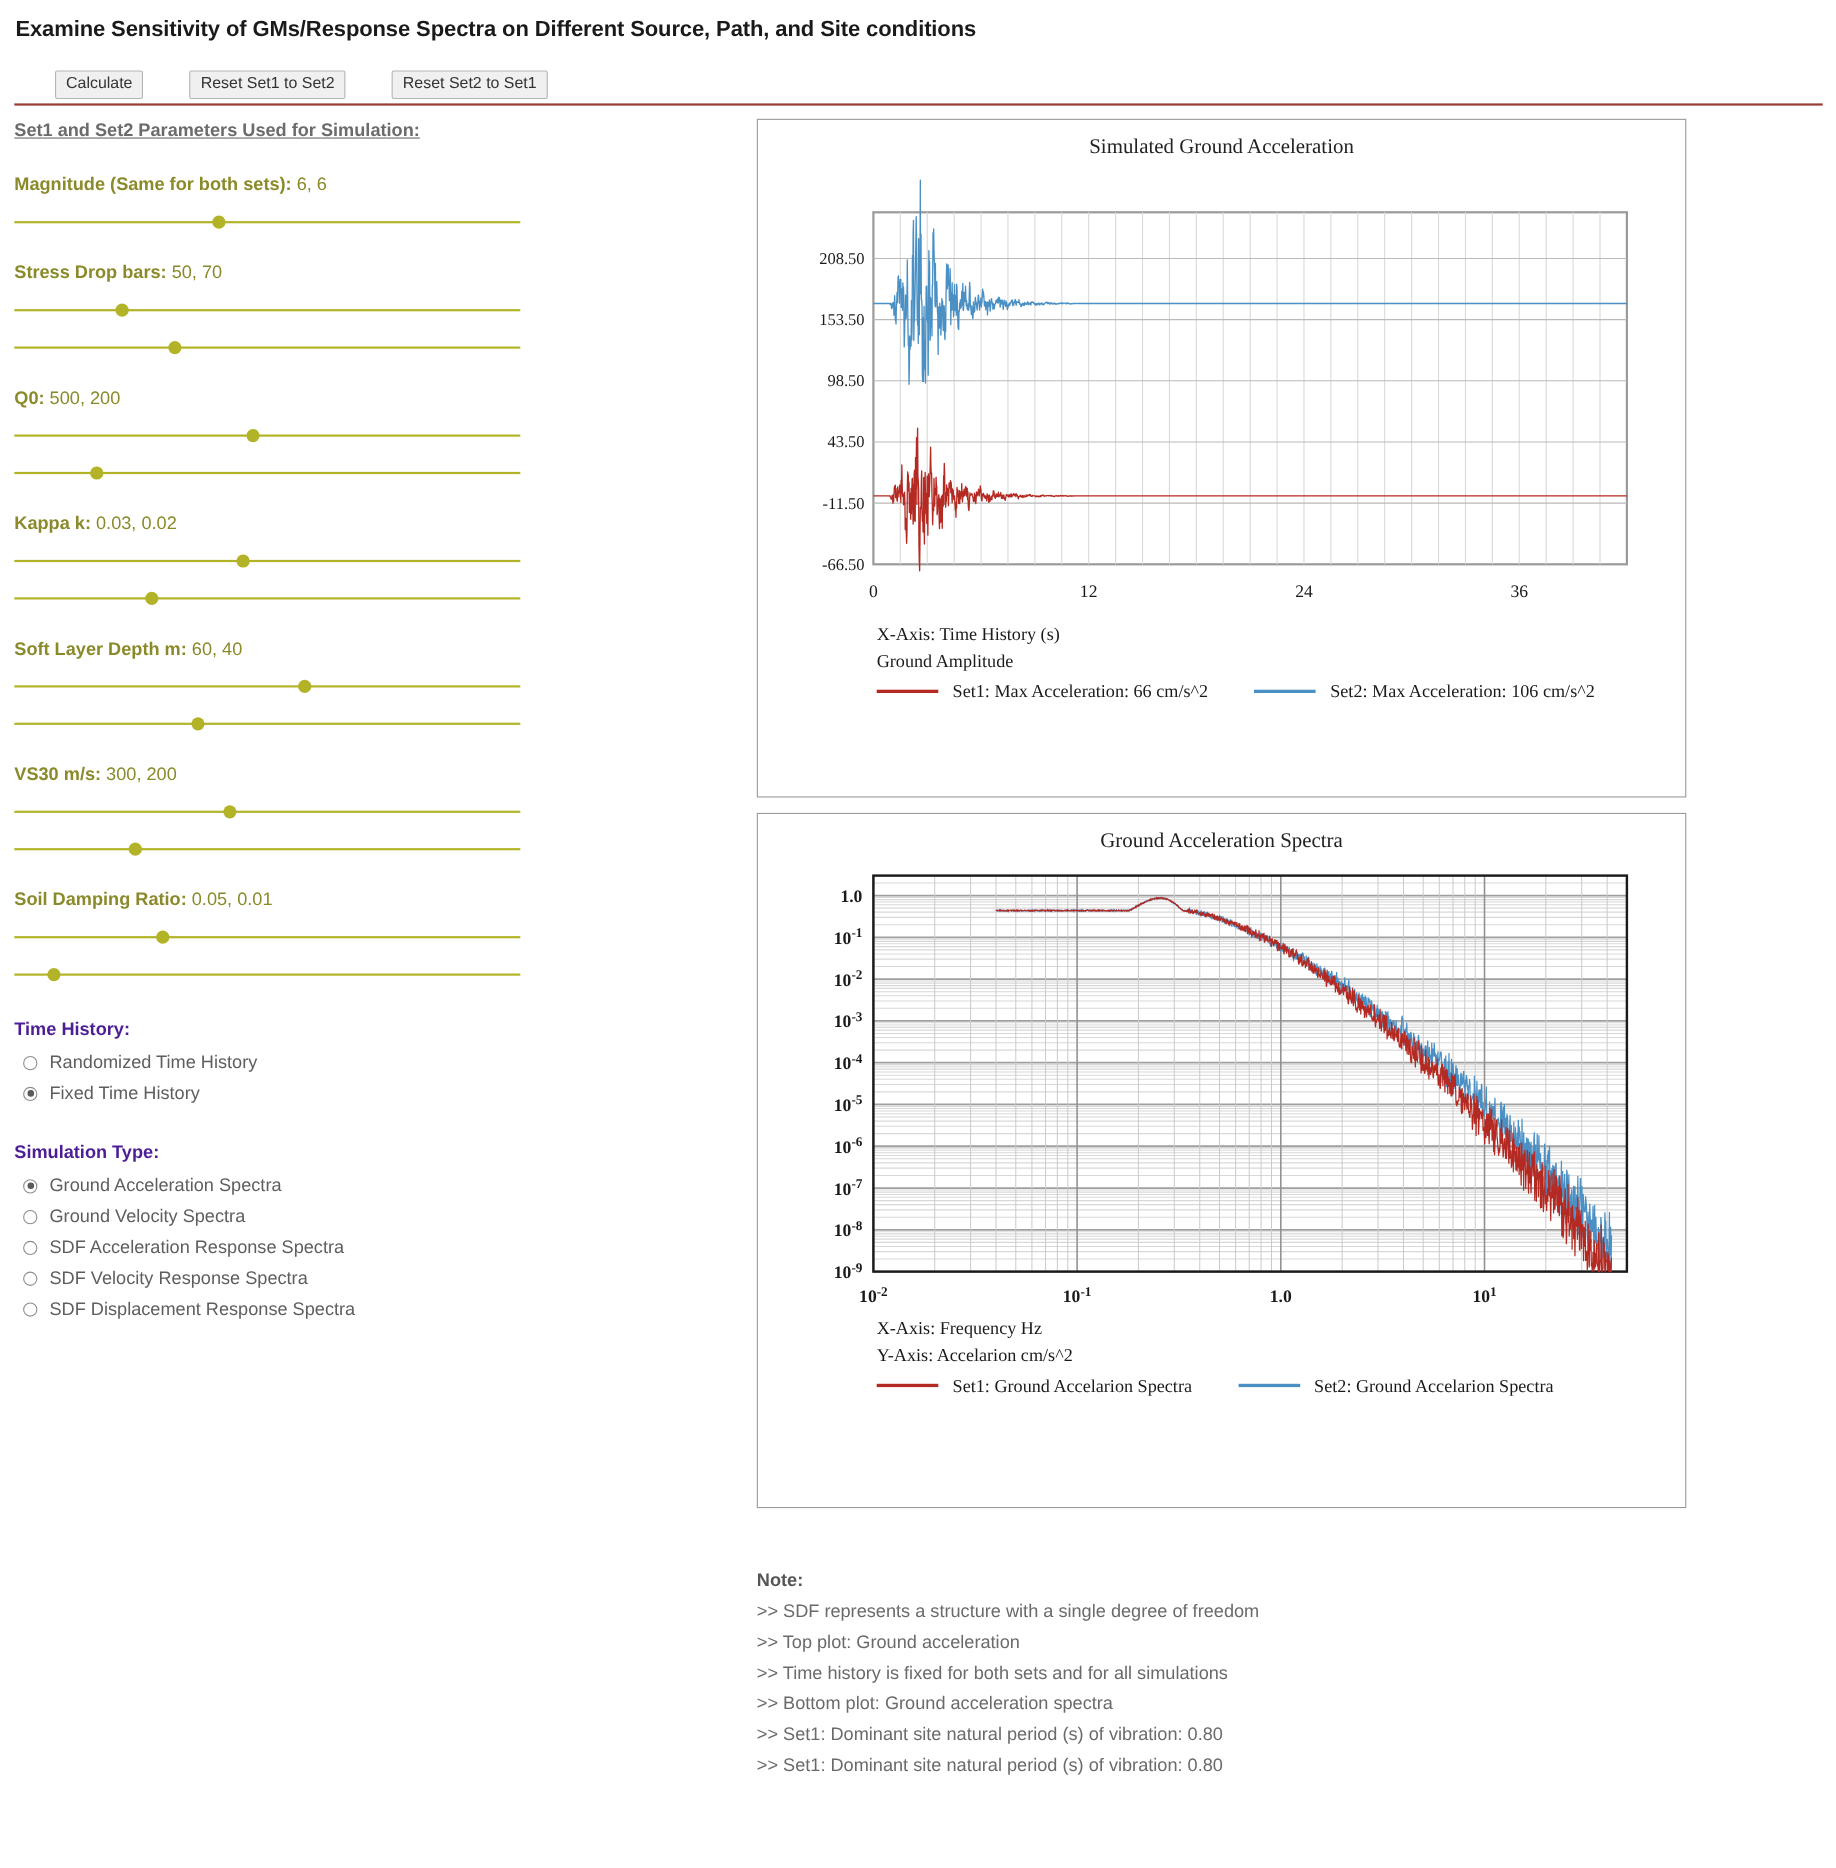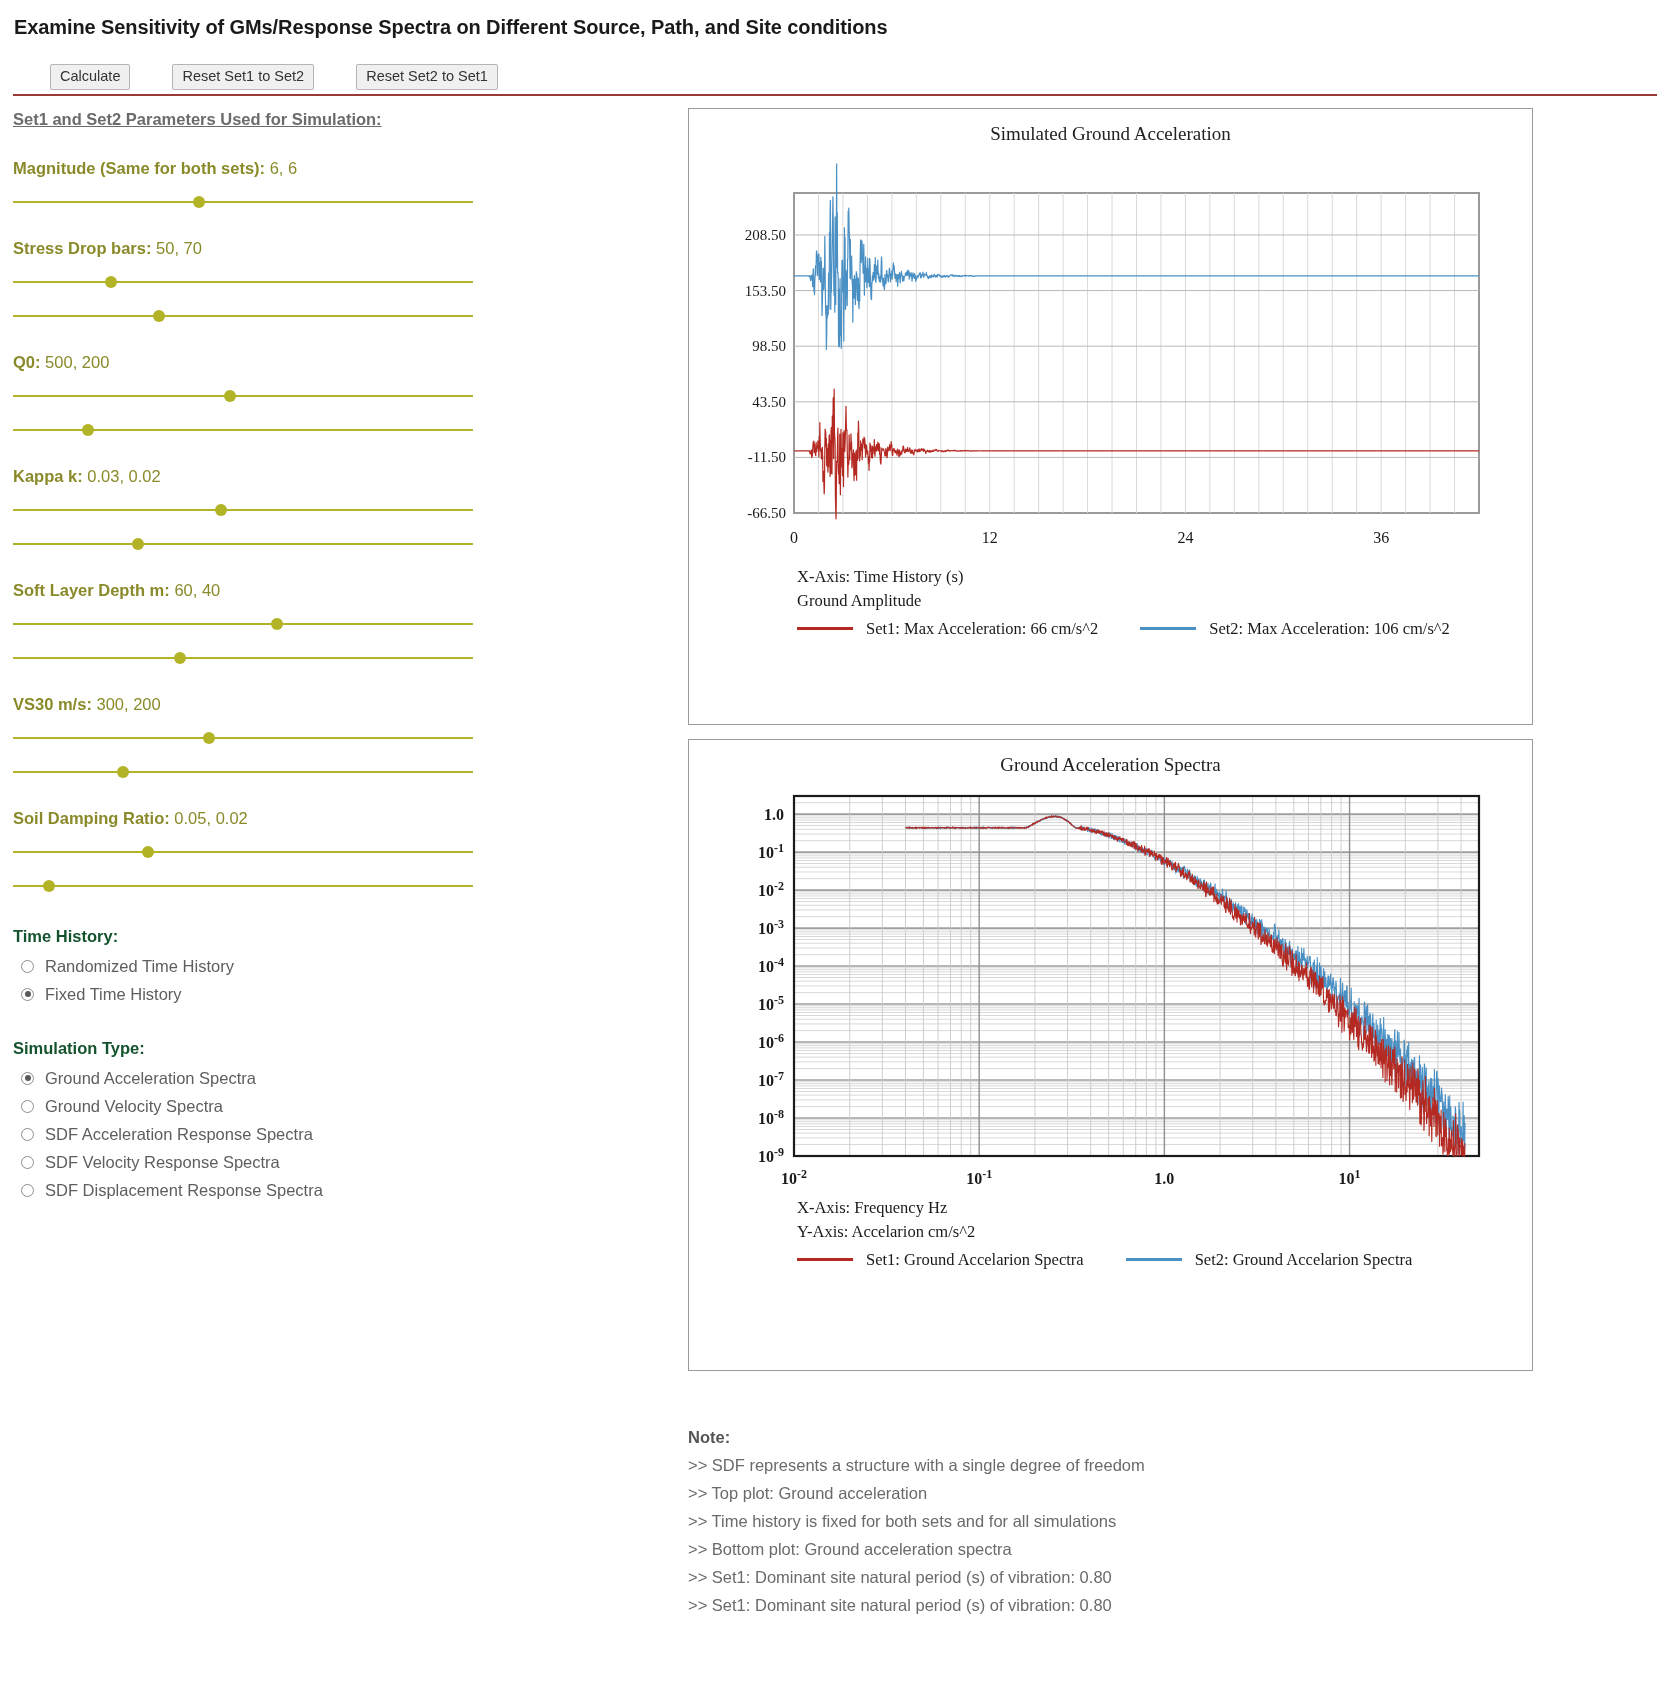--- a/index.html
+++ b/index.html
@@ -60,21 +60,21 @@
     background:#b3b327;
   }
   .slider .thumb{
     position:absolute;top:1px;width:12px;height:12px;border-radius:50%;
     background:#b3b327;
     transform:translateX(-6px);
   }
 
   
   .group{margin-left:13px;margin-top:34px;}
-  .group-title{font-size:16.5px;font-weight:bold;color:#14532d;margin-bottom:9px;}
+  .group-title{font-size:16.5px;font-weight:bold;color:#4c1d95;margin-bottom:9px;}
   .radio-row{display:flex;align-items:center;margin:0 0 6px 0;height:22px;}
   .radio{
     width:13px;height:13px;border-radius:50%;
     border:1px solid #8d8d8d;background:#fff;
     margin-right:11px;margin-left:8px;
     position:relative;flex:none;box-sizing:border-box;
   }
   .radio.on::after{
     content:"";position:absolute;left:50%;top:50%;
     width:6px;height:6px;border-radius:50%;background:#5a5a5a;
@@ -194,21 +194,21 @@
           <div class="track"></div>
           <div class="thumb" style="left:196px"></div>
         </div>
       <div class="slider" style="margin-top:20px">
           <div class="track"></div>
           <div class="thumb" style="left:110px"></div>
         </div>
     </div>
 
     <div class="param">
-      <div class="param-label"><span>Soil Damping Ratio:</span> <span class="val">0.05, 0.02</span></div>
+      <div class="param-label"><span>Soil Damping Ratio:</span> <span class="val">0.05, 0.01</span></div>
       <div class="slider">
           <div class="track"></div>
           <div class="thumb" style="left:135px"></div>
         </div>
       <div class="slider" style="margin-top:20px">
           <div class="track"></div>
           <div class="thumb" style="left:36px"></div>
         </div>
     </div>
 

